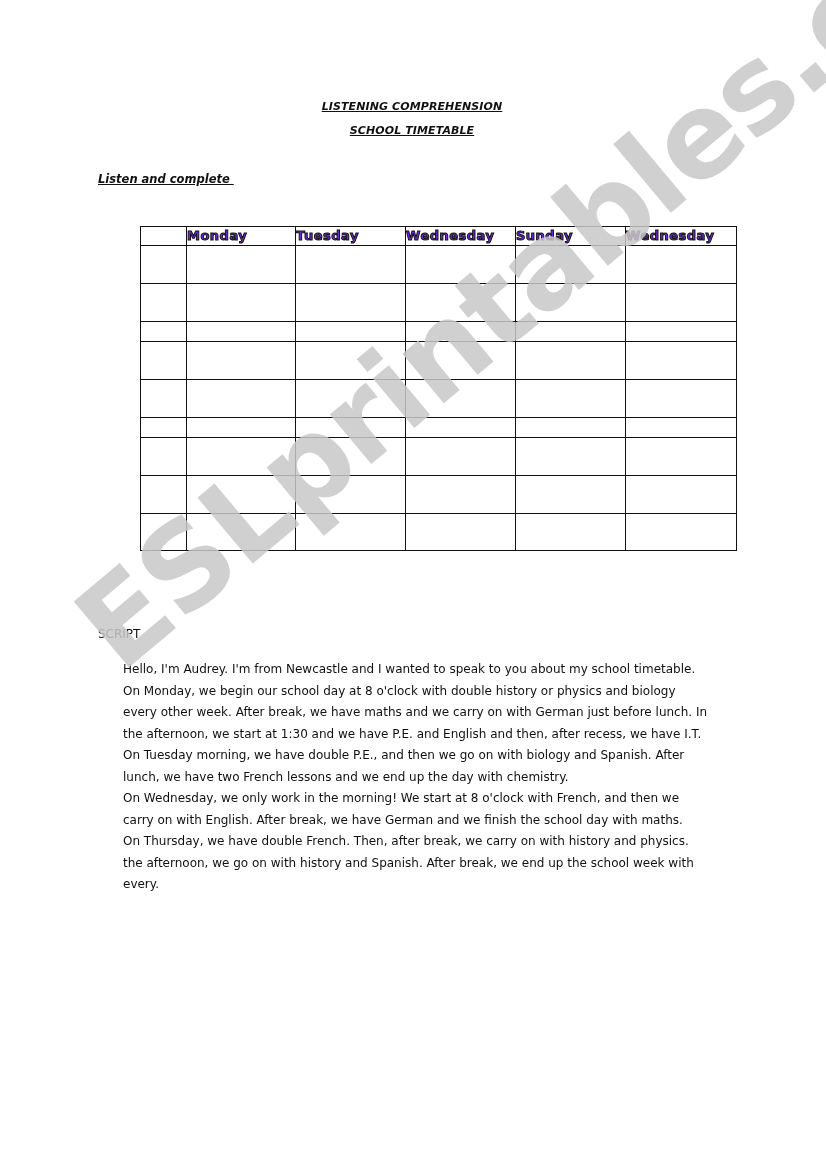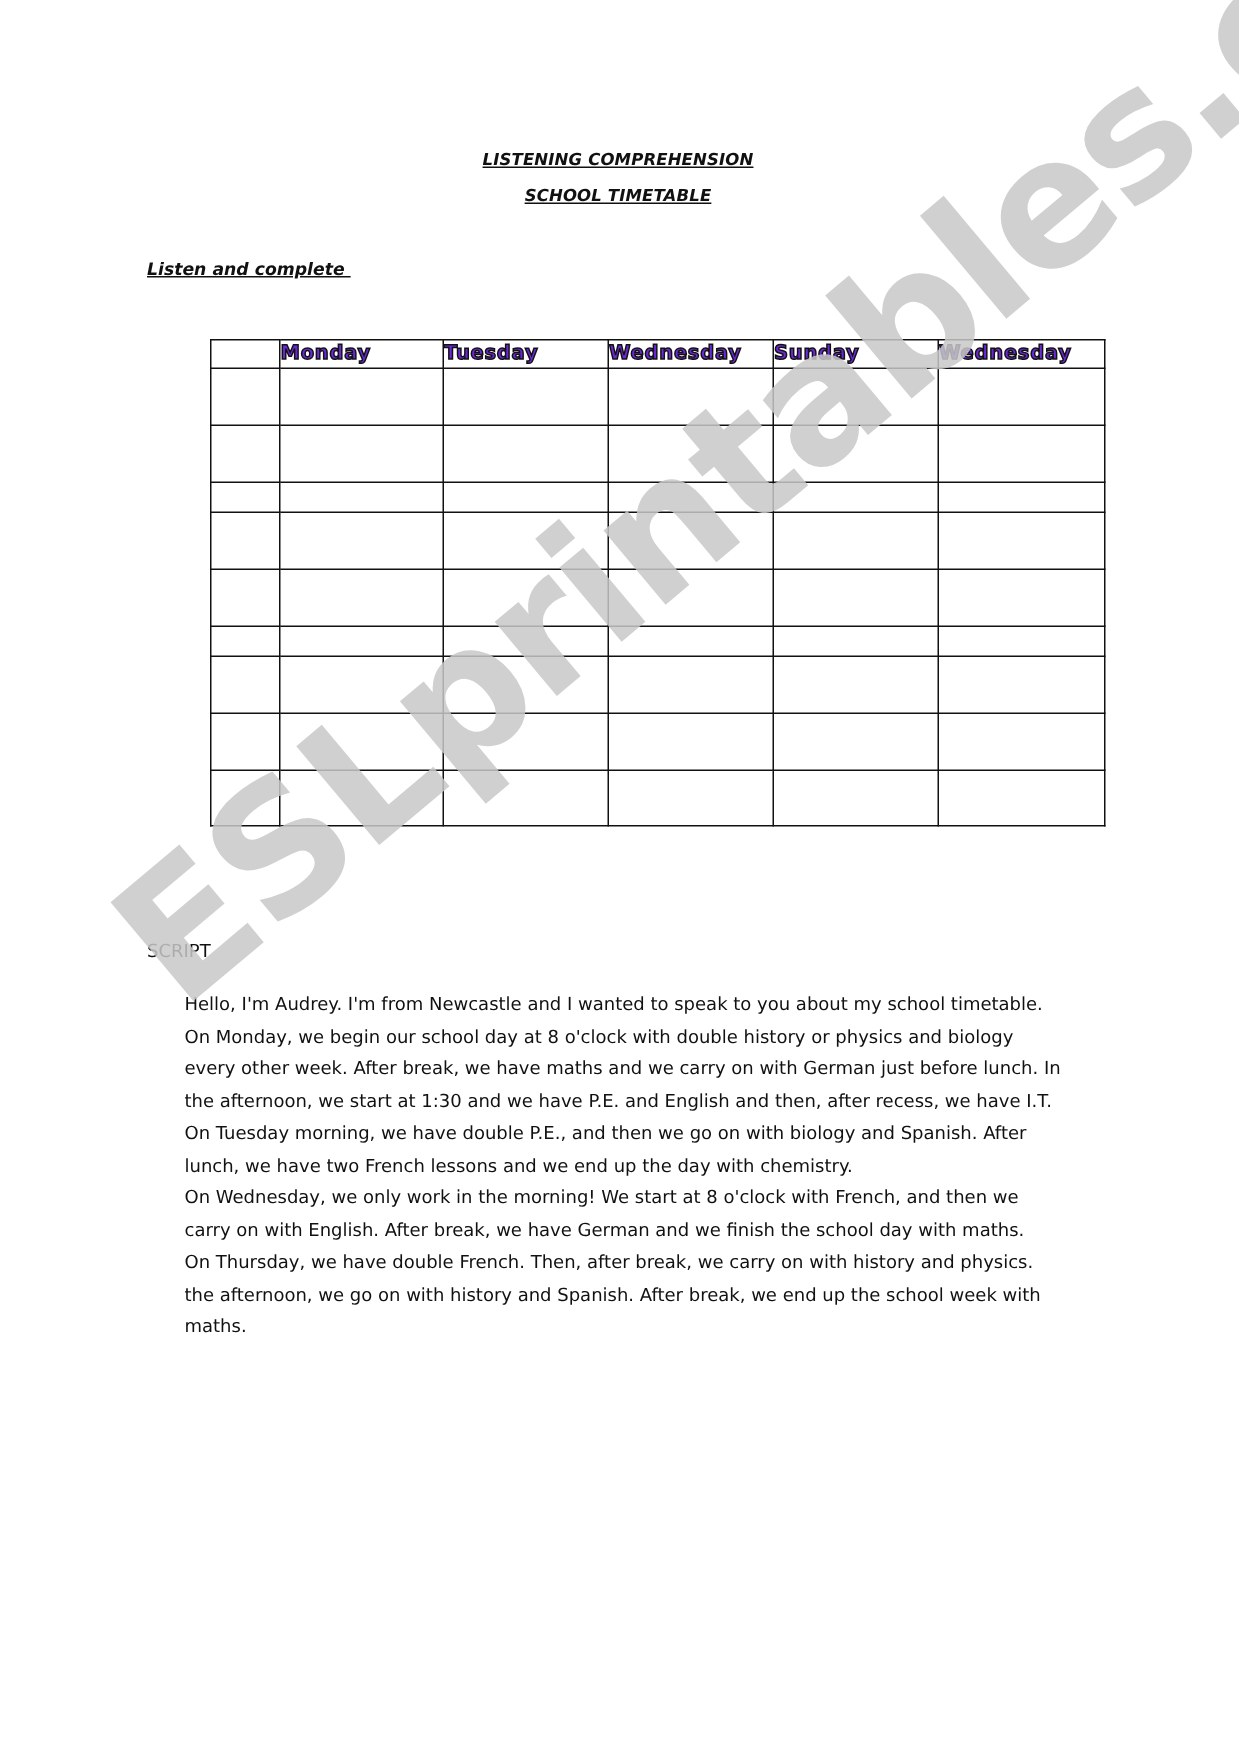--- a/index.html
+++ b/index.html
@@ -141,17 +141,17 @@
     <p>Hello, I'm Audrey. I'm from Newcastle and I wanted to speak to you about my school timetable.</p>
     <p>On Monday, we begin our school day at 8 o'clock with double history or physics and biology</p>
     <p>every other week. After break, we have maths and we carry on with German just before lunch. In</p>
     <p>the afternoon, we start at 1:30 and we have P.E. and English and then, after recess, we have I.T.</p>
     <p>On Tuesday morning, we have double P.E., and then we go on with biology and Spanish. After</p>
     <p>lunch, we have two French lessons and we end up the day with chemistry.</p>
     <p>On Wednesday, we only work in the morning! We start at 8 o'clock with French, and then we</p>
     <p>carry on with English. After break, we have German and we finish the school day with maths.</p>
     <p>On Thursday, we have double French. Then, after break, we carry on with history and physics.</p>
     <p>the afternoon, we go on with history and Spanish. After break, we end up the school week with</p>
-    <p>maths.</p>
+    <p>every.</p>
   </div>
 
   <div class="wm">ESLprintables.com</div>
 </div>
 
 </body></html>

